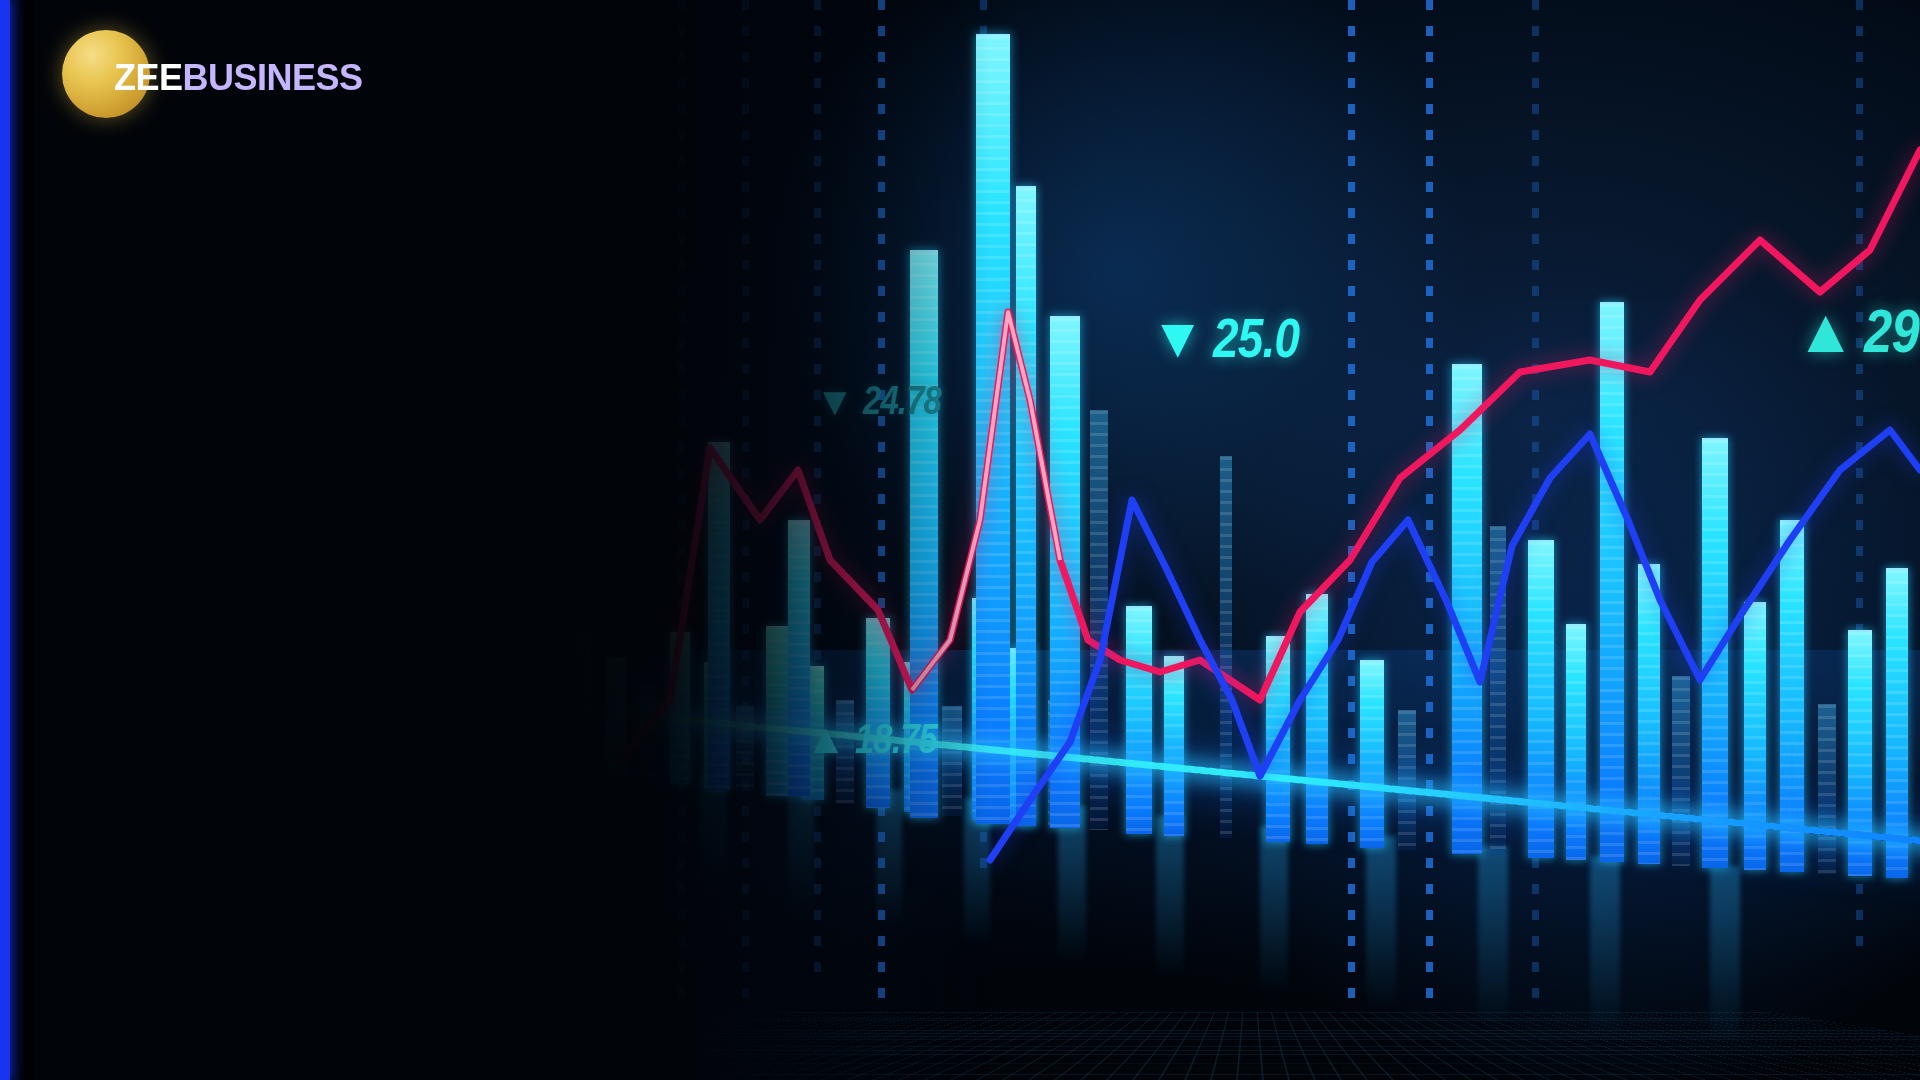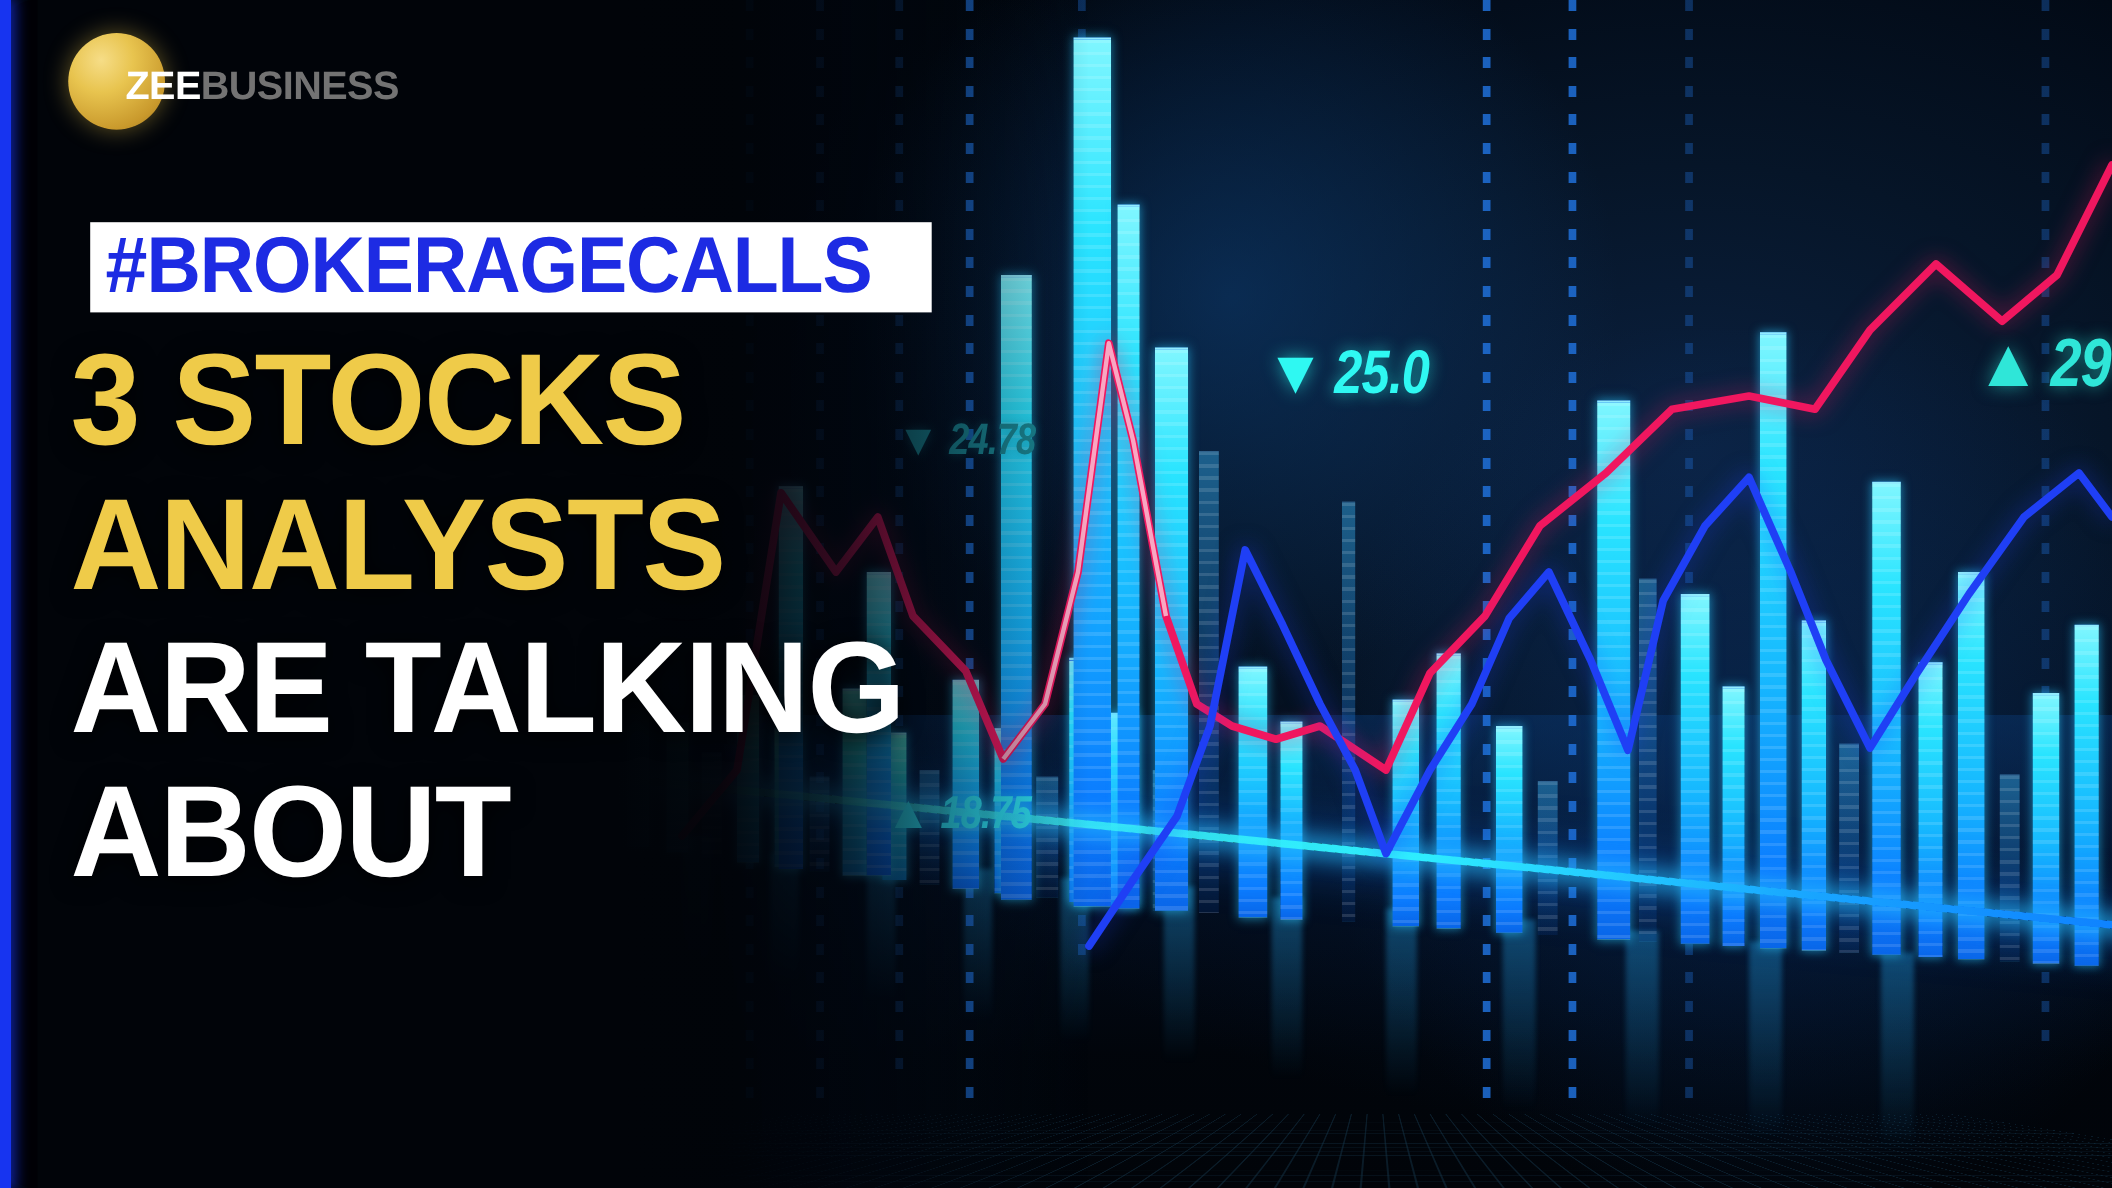--- a/index.html
+++ b/index.html
@@ -164,21 +164,21 @@
     background:radial-gradient(circle at 34% 28%, #f6dd87 0%, #e8c44f 34%, #c9992c 74%, #9c7420 100%);
     box-shadow:0 0 22px rgba(224,186,70,.45);
   }
   .logo-words {
     position:absolute; left:52px; top:27px;
     font-size:36px; font-weight:bold; letter-spacing:-.5px;
     font-family:"Liberation Sans", sans-serif;
     white-space:nowrap;
   }
   .logo-zee { color:#ffffff; }
-  .logo-biz { color:#737373; }
+  .logo-biz { color:#c4b5fd; }
 
   .hashtag-wrap {
     position:absolute; left:82px; top:202px;
     background:#ffffff;
     padding:6px 18px 10px 14px;
   }
   .hashtag {
     font-family:"Liberation Sans Narrow","Liberation Sans", sans-serif;
     font-size:72px; font-weight:bold;
     color:#1d2be3; letter-spacing:-1px;
@@ -330,27 +330,18 @@
 
   <div class="panel">
 
     <div class="logo">
       <div class="logo-badge"></div>
       <div class="logo-words">
         <span class="logo-zee">ZEE</span><span class="logo-biz">BUSINESS</span>
       </div>
     </div>
 
-    <div class="hashtag-wrap">
-      <div class="hashtag">#BROKERAGECALLS</div>
-    </div>
-
-    <div class="headline">
-      <div class="hl-line hl-gold">3 STOCKS</div>
-      <div class="hl-line hl-gold">ANALYSTS</div>
-      <div class="hl-line hl-white">ARE TALKING</div>
-      <div class="hl-line hl-white">ABOUT</div>
-    </div>
+
   </div>
 
   <div class="frame-round"></div>
   <div class="left-border"></div>
 </div>
 
 </body></html>

